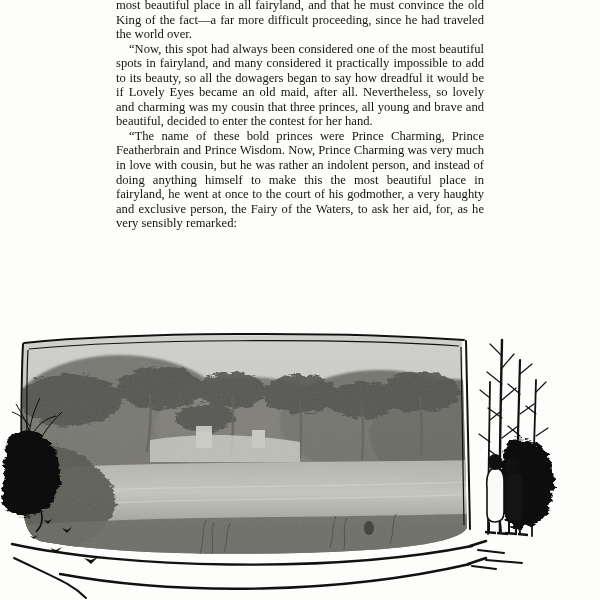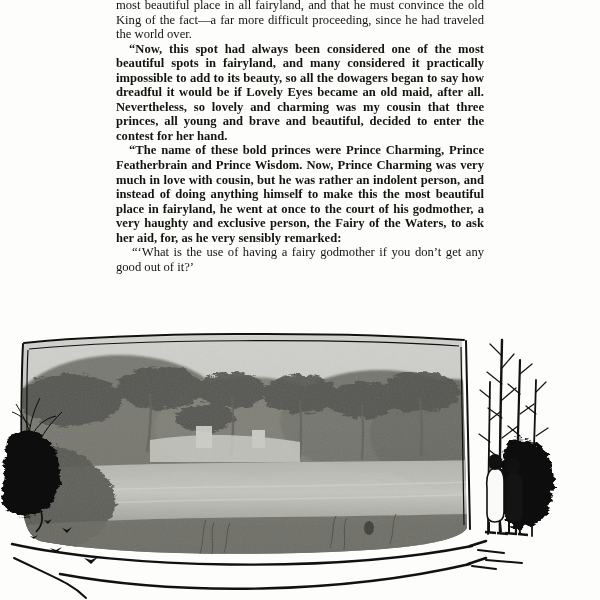--- a/index.html
+++ b/index.html
@@ -17,37 +17,36 @@
   .textblock{
     position:absolute;
     left:116px; top:-2px; width:368px;
     font-size:12.6px;
     line-height:14.55px;
     text-align:justify;
     text-justify:inter-word;
     color:#16140f;
   }
   .textblock p{margin:0;}
-  .textblock p.ind{text-indent:13px;font-weight:bold;}
+  .textblock p.ind{text-indent:13px;}
   .textblock p.ind2{text-indent:16px;}
 
   
   .illus{position:absolute;left:0;top:322px;width:600px;height:278px;}
   .illus svg{position:absolute;left:0;top:0;}
 </style>
 </head>
 <body>
 
 <div class="page">
 
   <div class="textblock">
     <p>most beautiful place in all fairyland, and that he must convince the old King of the fact—a far more difficult proceeding, since he had traveled the world over.</p>
     <p class="ind">“Now, this spot had always been considered one of the most beautiful spots in fairyland, and many considered it practically impossible to add to its beauty, so all the dowagers began to say how dreadful it would be if Lovely Eyes became an old maid, after all.  Nevertheless, so lovely and charming was my cousin that three princes, all young and brave and beautiful, decided to enter the contest for her hand.</p>
     <p class="ind">“The name of these bold princes were Prince Charming, Prince Featherbrain and Prince Wisdom.  Now, Prince Charming was very much in love with cousin, but he was rather an indolent person, and instead of doing anything himself to make this the most beautiful place in fairyland, he went at once to the court of his godmother, a very haughty and exclusive person, the Fairy of the Waters, to ask her aid, for, as he very sensibly remarked:</p>
-    <p class="ind2">“‘What is the use of having a fairy godmother if you don’t get any good out of it?’</p>
   </div>
 
   <div class="illus">
     <svg width="600" height="278" viewBox="0 0 600 278">
       <defs>
 
         <filter id="grain" x="0" y="0" width="100%" height="100%">
           <feTurbulence type="fractalNoise" baseFrequency="0.85" numOctaves="4" seed="7" result="n"></feTurbulence>
           <feColorMatrix in="n" type="saturate" values="0"></feColorMatrix>
           <feComponentTransfer>

